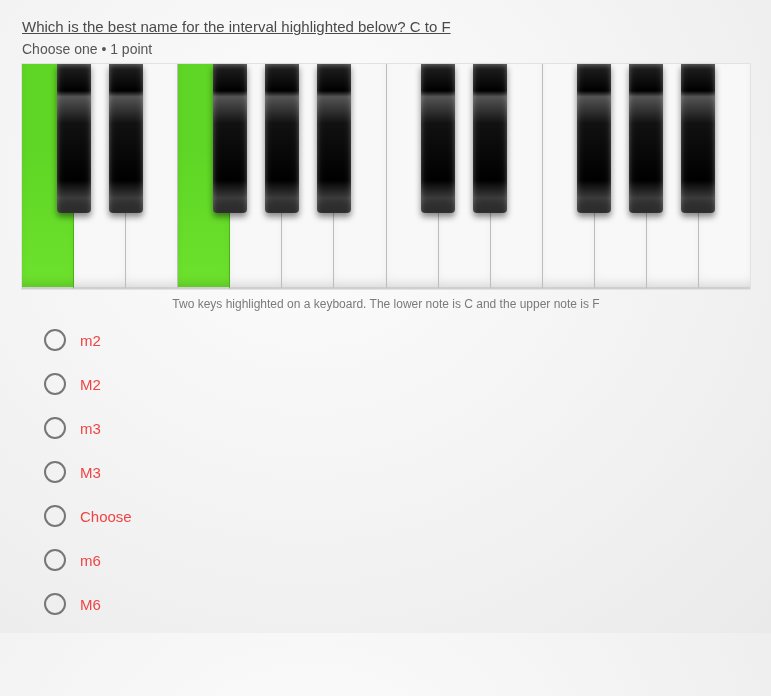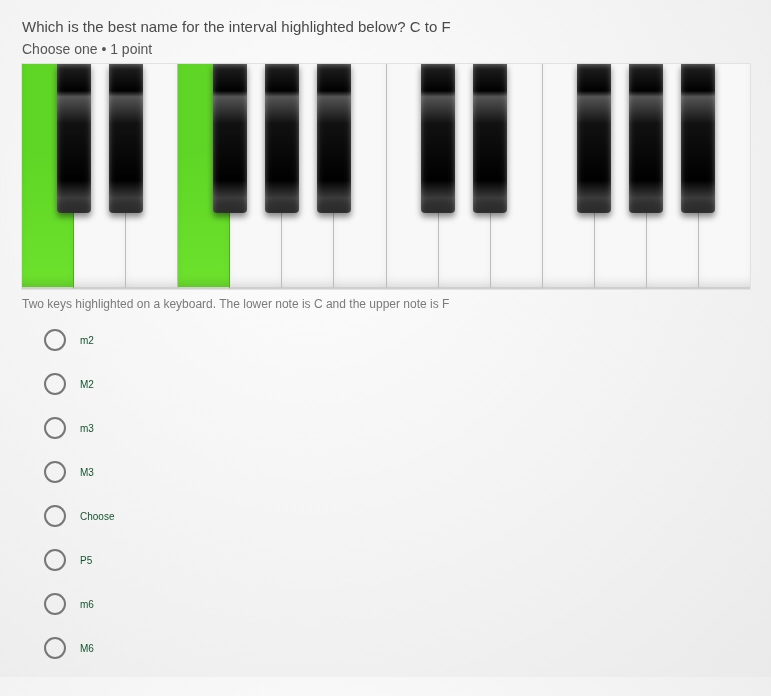--- a/index.html
+++ b/index.html
@@ -8,20 +8,21 @@
     font-family: -apple-system, BlinkMacSystemFont, "Segoe UI", Arial, sans-serif;
     background: radial-gradient(ellipse at 40% 30%, #fdfdfd 0%, #f2f2f2 60%, #eaeaea 100%);
     color: #333;
     width: 771px;
     box-sizing: border-box;
   }
   .question {
     font-size: 15px;
     color: #4a4a4a;
     margin-bottom: 6px;
+    text-decoration: underline;
   }
   .subhead {
     font-size: 14px;
     color: #555;
     margin-bottom: 7px;
   }
   
   .keyboard-wrap {
     position: relative;
     width: 728px;
@@ -67,21 +68,21 @@
                 #222 0%, #000 18%, #555 22%, #111 40%,
                 #000 78%, #3c3c3c 90%, #0a0a0a 100%);
     border-radius: 0 0 4px 4px;
     box-shadow:
       0 4px 6px rgba(0,0,0,.45),
       inset 0 -6px 10px rgba(255,255,255,.15),
       inset 0 2px 4px rgba(255,255,255,.25);
   }
   .caption {
     margin-top: 8px;
-    text-align: left;
+    text-align: center;
     font-size: 12px;
     color: #7a7a7a;
     width: 728px;
   }
   .options {
     margin-top: 18px;
     display: flex;
     flex-direction: column;
     gap: 22px;
   }
@@ -93,22 +94,22 @@
   }
   .radio {
     width: 18px;
     height: 18px;
     border: 2px solid #777;
     border-radius: 50%;
     background: transparent;
     flex: none;
   }
   .opt-label {
-    font-size: 10px;
-    color: #14532d;
+    font-size: 15px;
+    color: #ef4444;
   }
 </style>
 </head>
 <body>
 
 <div class="question">Which is the best name for the interval highlighted below? C to F</div>
 <div class="subhead">Choose one • 1 point</div>
 
 <div class="keyboard-wrap">
   <div class="white-keys" id="white-keys">
@@ -158,23 +159,19 @@
     <div class="opt">
       <span class="radio"></span>
       <span class="opt-label">M3</span>
     </div>
     <div class="opt">
       <span class="radio"></span>
       <span class="opt-label">Choose</span>
     </div>
     <div class="opt">
       <span class="radio"></span>
-      <span class="opt-label">P5</span>
-    </div>
-    <div class="opt">
-      <span class="radio"></span>
       <span class="opt-label">m6</span>
     </div>
     <div class="opt">
       <span class="radio"></span>
       <span class="opt-label">M6</span>
     </div>
   </div>
 
 </body></html>

